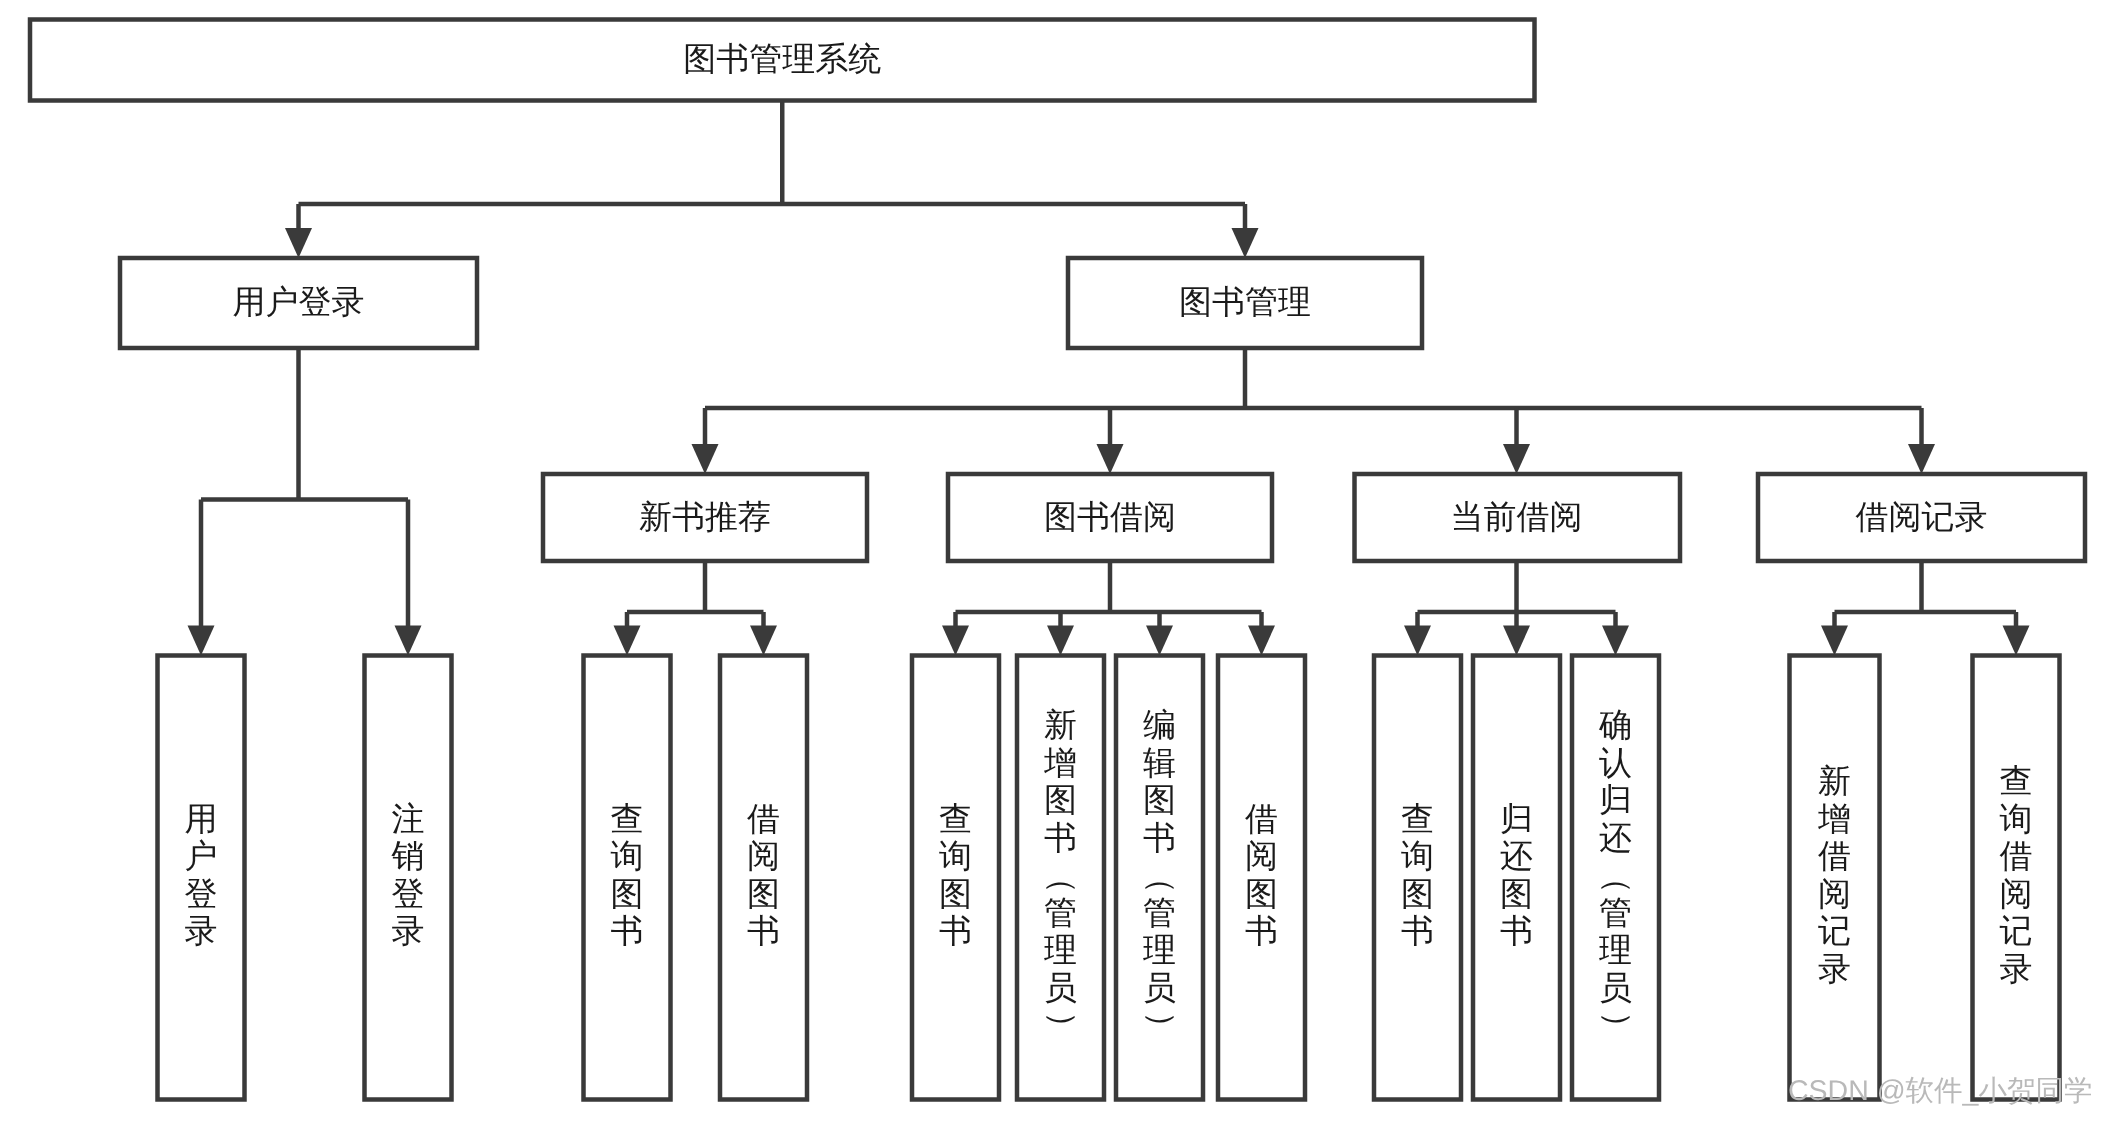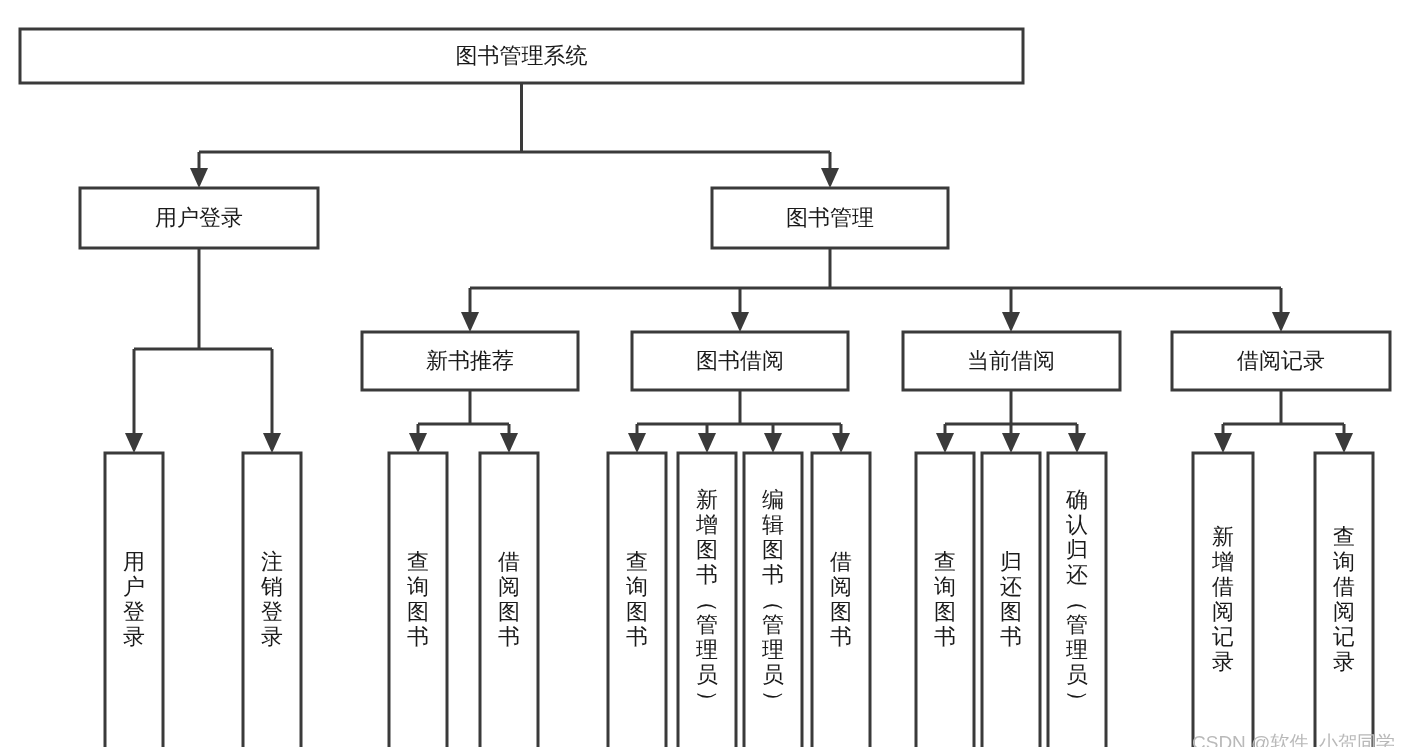--- a/index.html
+++ b/index.html
@@ -10,21 +10,21 @@
   body {
     width: 1405px;
     height: 747px;
     font-family: "Liberation Sans", "DejaVu Sans", sans-serif;
     overflow: hidden;
     position: relative;
   }
   #diagram-root {
     position: absolute;
     left: 0;
-    top: 16px;
+    top: 0;
     width: 1405px;
     height: 571px;
     text-align: right;
   }
   svg#tree-svg {
     display: block;
     width: 1405px;
     height: 747px;
   }
   .node-box {

